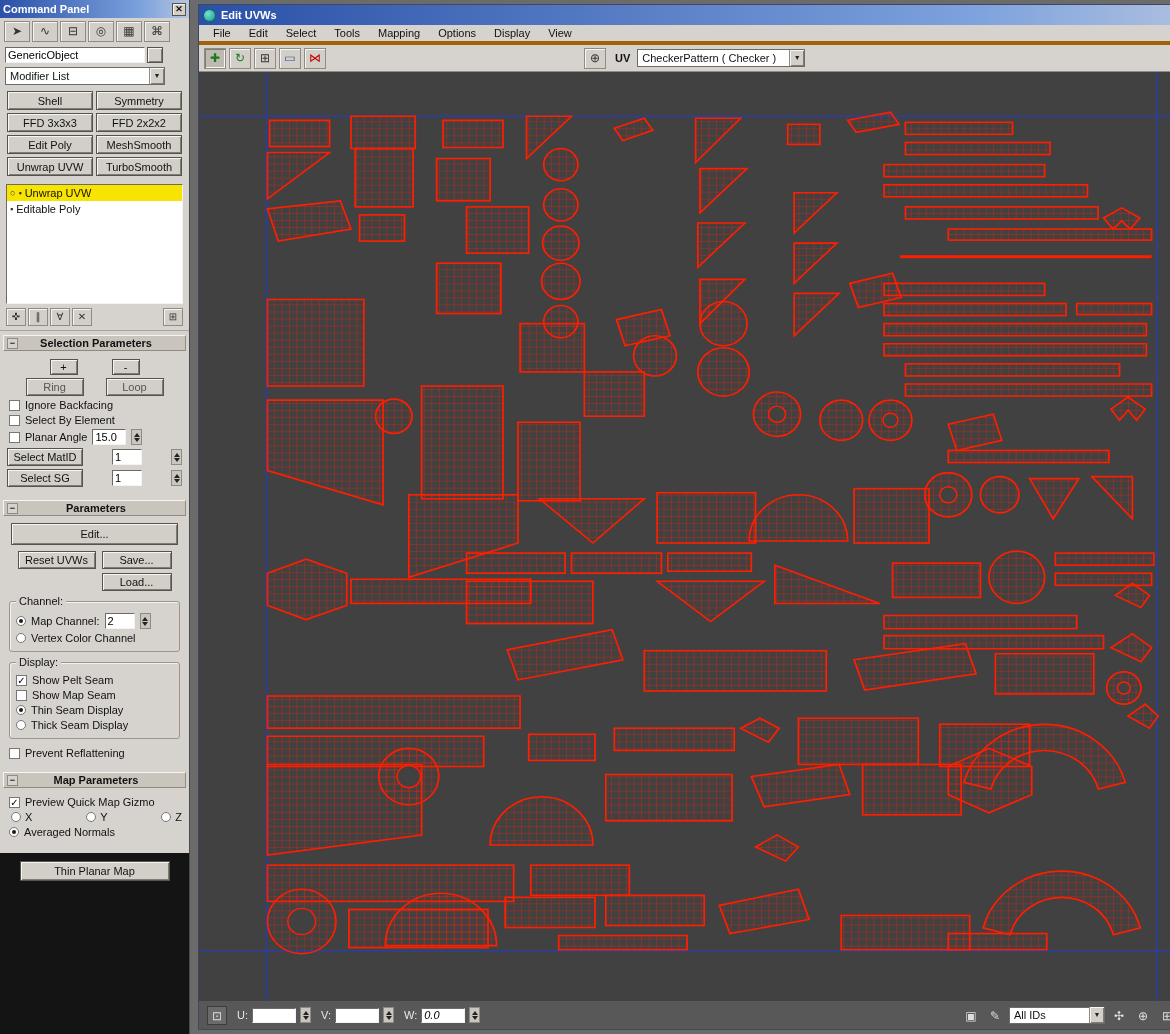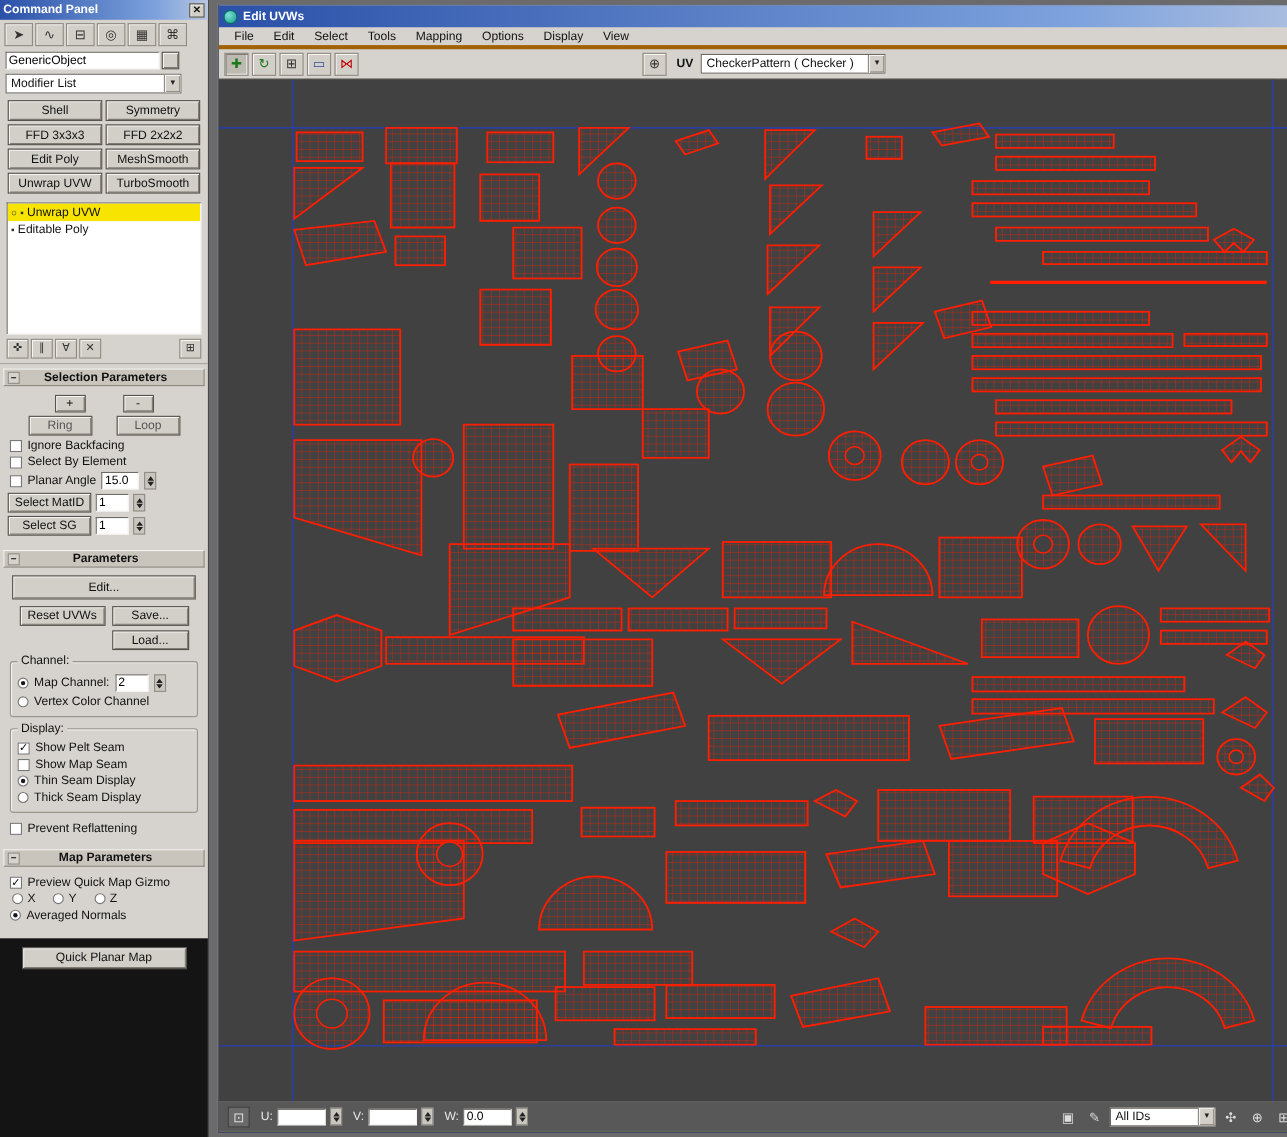--- a/index.html
+++ b/index.html
@@ -39,21 +39,21 @@
   .stack-ico { font-size:9px; line-height:16px; color:#333; }
   .stack-tools { display:flex; gap:2px; padding:2px 6px 4px; border-bottom:1px solid #a9a59d; flex:0 0 auto; }
   .tbtn-sm { width:20px; height:18px; background:#d2cfc8; border:1px solid #8f8b83; box-shadow:inset 1px 1px 0 #f6f5f3; font-size:10px; line-height:16px; text-align:center; color:#333; }
   .tbtn-sm:last-child { margin-left:auto; }
 
   .rollout { margin:4px 3px 0; flex:0 0 auto; }
   .roll-h { height:16px; background:#c9c5bd; border:1px solid #8f8b83; border-top-color:#f4f3f0; border-left-color:#f4f3f0; display:flex; align-items:center; font-weight:bold; cursor:pointer; }
   .roll-min { width:11px; height:11px; border:1px solid #8f8b83; background:#d6d3ce; font:bold 9px/9px "Liberation Sans", sans-serif; text-align:center; margin:0 3px; }
   .roll-t { flex:1; text-align:center; margin-right:14px; }
   .roll-body { padding:5px 4px 6px; }
-  .rl-row { display:flex; align-items:center; gap:4px; margin:3px 0; }
+  .rl-row { display:flex; align-items:center; gap:4px; margin:3px 0;justify-content:space-between; }
   .plusminus { justify-content:center; gap:34px; }
   .btn.tiny { width:28px; height:16px; }
   .ringloop { justify-content:center; gap:22px; }
   .btn.rl { width:58px; height:18px; color:#555; }
   .chk-row { display:flex; align-items:center; gap:5px; margin:3px 2px; cursor:pointer; }
   .chk-row .lbl { white-space:nowrap; }
   .w34 { width:34px; } .w30 { width:30px; } .w76 { width:76px; height:18px; }
   .edit-btn { display:block; width:167px; height:22px; margin:2px auto 6px; }
   .two-col { display:grid; grid-template-columns:78px 70px; gap:4px 6px; justify-content:center; margin-bottom:6px; }
   .two-col .btn { height:18px; }
@@ -77,21 +77,21 @@
   .uvw-toolbar { height:27px; background:#d6d3ce; display:flex; align-items:center; gap:3px; padding:0 5px; border-bottom:1px solid #8f8b83; flex:0 0 auto; }
   .tbtn { width:22px; height:21px; background:#d2cfc8; border:1px solid #8f8b83; box-shadow:inset 1px 1px 0 #f6f5f3; font-size:12px; line-height:19px; text-align:center; color:#333; cursor:pointer; }
   .tbtn.active { background:#bdbab2; box-shadow:inset 1px 1px 0 #807c74, inset -1px -1px 0 #f6f5f3; }
   .tool-spacer { width:252px; }
   .uv-label { font-weight:bold; margin:0 4px 0 6px; }
   .pattern-combo { width:168px; }
   .uvw-canvas { flex:1 1 auto; background:#414141; position:relative; overflow:hidden; }
   .uvw-canvas svg { display:block; width:100%; height:100%; }
   .uvw-bottom { height:28px; background:#585858; display:flex; align-items:center; gap:4px; padding:0 8px; flex:0 0 auto; }
   .uvw-bottom .blabel { color:#e8e8e8; margin-left:6px; }
-  .uvw-bottom .field { height:15px; }
+  .uvw-bottom .field { height:15px;font-style:italic; }
   .bbtn { width:20px; height:19px; background:transparent; border:1px solid transparent; color:#ddd; font-size:12px; line-height:18px; text-align:center; cursor:pointer; }
   .bbtn.boxed { background:#6a6a6a; border:1px solid #3c3c3c; }
   .bbtn.red { color:#ff4a3a; }
   .bspacer { flex:1; }
   .ids-combo { width:96px; height:17px; }
   .w44 { width:44px; }
 </style>
 </head>
 <body>
 
@@ -281,21 +281,21 @@
         </label>
       </div>
       <label class="chk-row">
         <span class="radio sel"></span>
         <span class="lbl">Averaged Normals</span>
       </label>
     </div>
   </section>
 
   <div class="cp-bottom-dark">
-    <button class="btn qpm">Quick Planar Map</button>
+    <button class="btn qpm">Thin Planar Map</button>
   </div>
 </aside>
 
 <div class="uvw-window">
   <div class="uvw-title">
     <span class="uvw-ico"></span>
     <span class="uvw-title-text">Edit UVWs</span>
     <span class="win-btns">
       <span class="wbtn">▁</span>
       <span class="wbtn">❐</span>

